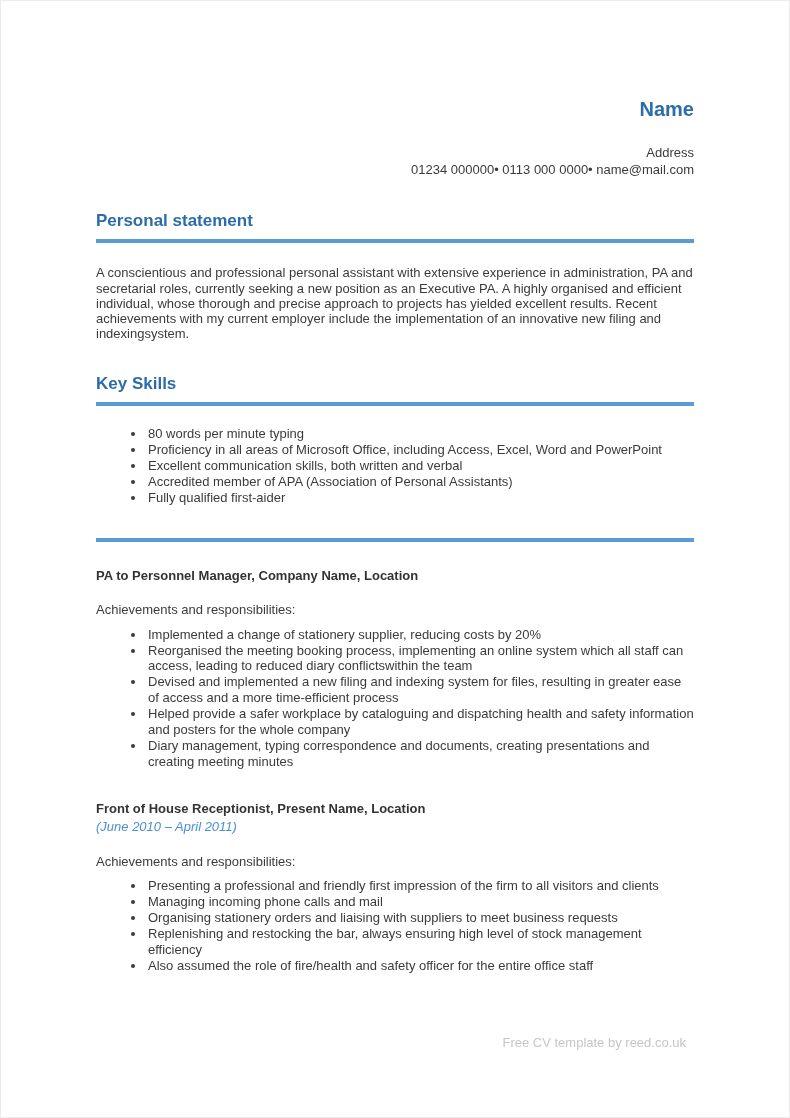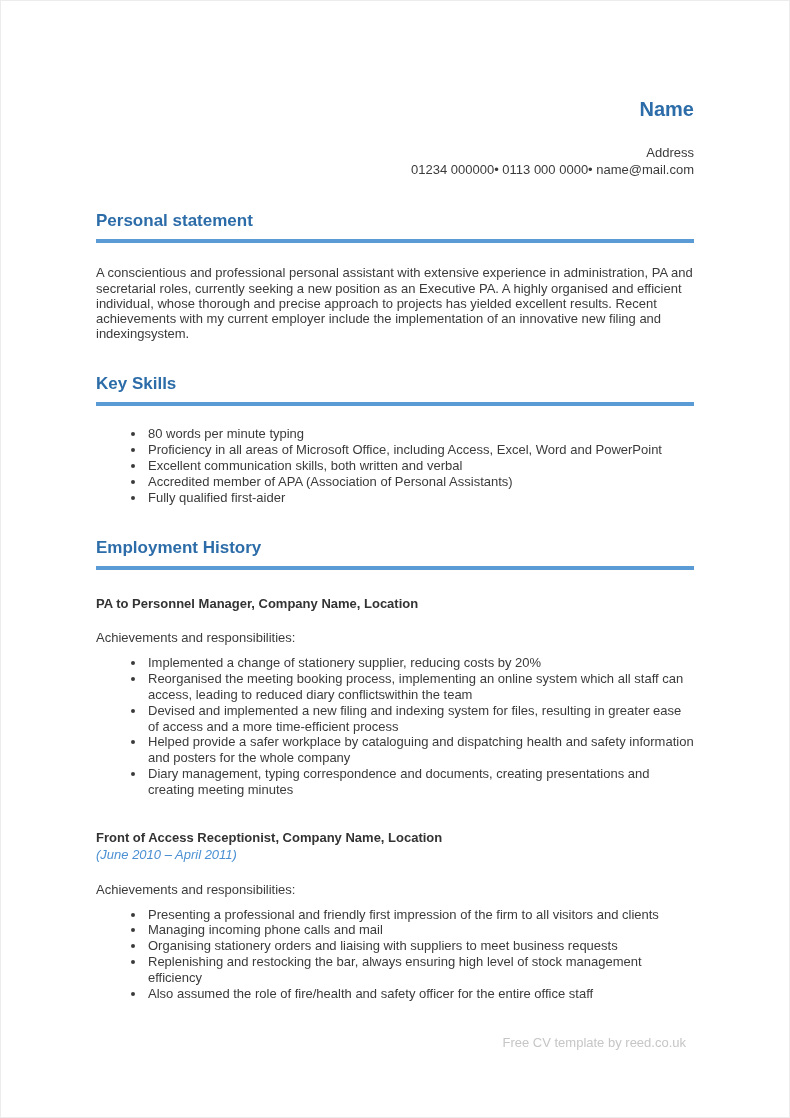--- a/index.html
+++ b/index.html
@@ -109,37 +109,36 @@
     <ul class="bullets">
       <li>80 words per minute typing</li>
       <li>Proficiency in all areas of Microsoft Office, including Access, Excel, Word and PowerPoint</li>
       <li>Excellent communication skills, both written and verbal</li>
       <li>Accredited member of APA (Association of Personal Assistants)</li>
       <li>Fully qualified first-aider</li>
     </ul>
   </section>
 
   <section>
-    <h2 class="sec-heading">Employment History</h2>
     <div class="rule"></div>
 
     <article class="job">
       <h3 class="job-title">PA to Personnel Manager, Company Name, Location</h3>
       <p class="job-lead">Achievements and responsibilities:</p>
       <ul class="bullets">
         <li>Implemented a change of stationery supplier, reducing costs by 20%</li>
         <li>Reorganised the meeting booking process, implementing an online system which all staff can access, leading to reduced diary conflictswithin the team</li>
         <li>Devised and implemented a new filing and indexing system for files, resulting in greater ease of access and a more time-efficient process</li>
         <li>Helped provide a safer workplace by cataloguing and dispatching health and safety information and posters for the whole company</li>
         <li>Diary management, typing correspondence and documents, creating presentations and creating meeting minutes</li>
       </ul>
     </article>
 
     <article class="job">
-      <h3 class="job-title">Front of Access Receptionist, Company Name, Location</h3>
+      <h3 class="job-title">Front of House Receptionist, Present Name, Location</h3>
       <div class="job-dates">(June 2010 – April 2011)</div>
       <p class="job-lead">Achievements and responsibilities:</p>
       <ul class="bullets">
         <li>Presenting a professional and friendly first impression of the firm to all visitors and clients</li>
         <li>Managing incoming phone calls and mail</li>
         <li>Organising stationery orders and liaising with suppliers to meet business requests</li>
         <li>Replenishing and restocking the bar, always ensuring high level of stock management efficiency</li>
         <li>Also assumed the role of fire/health and safety officer for the entire office staff</li>
       </ul>
     </article>

